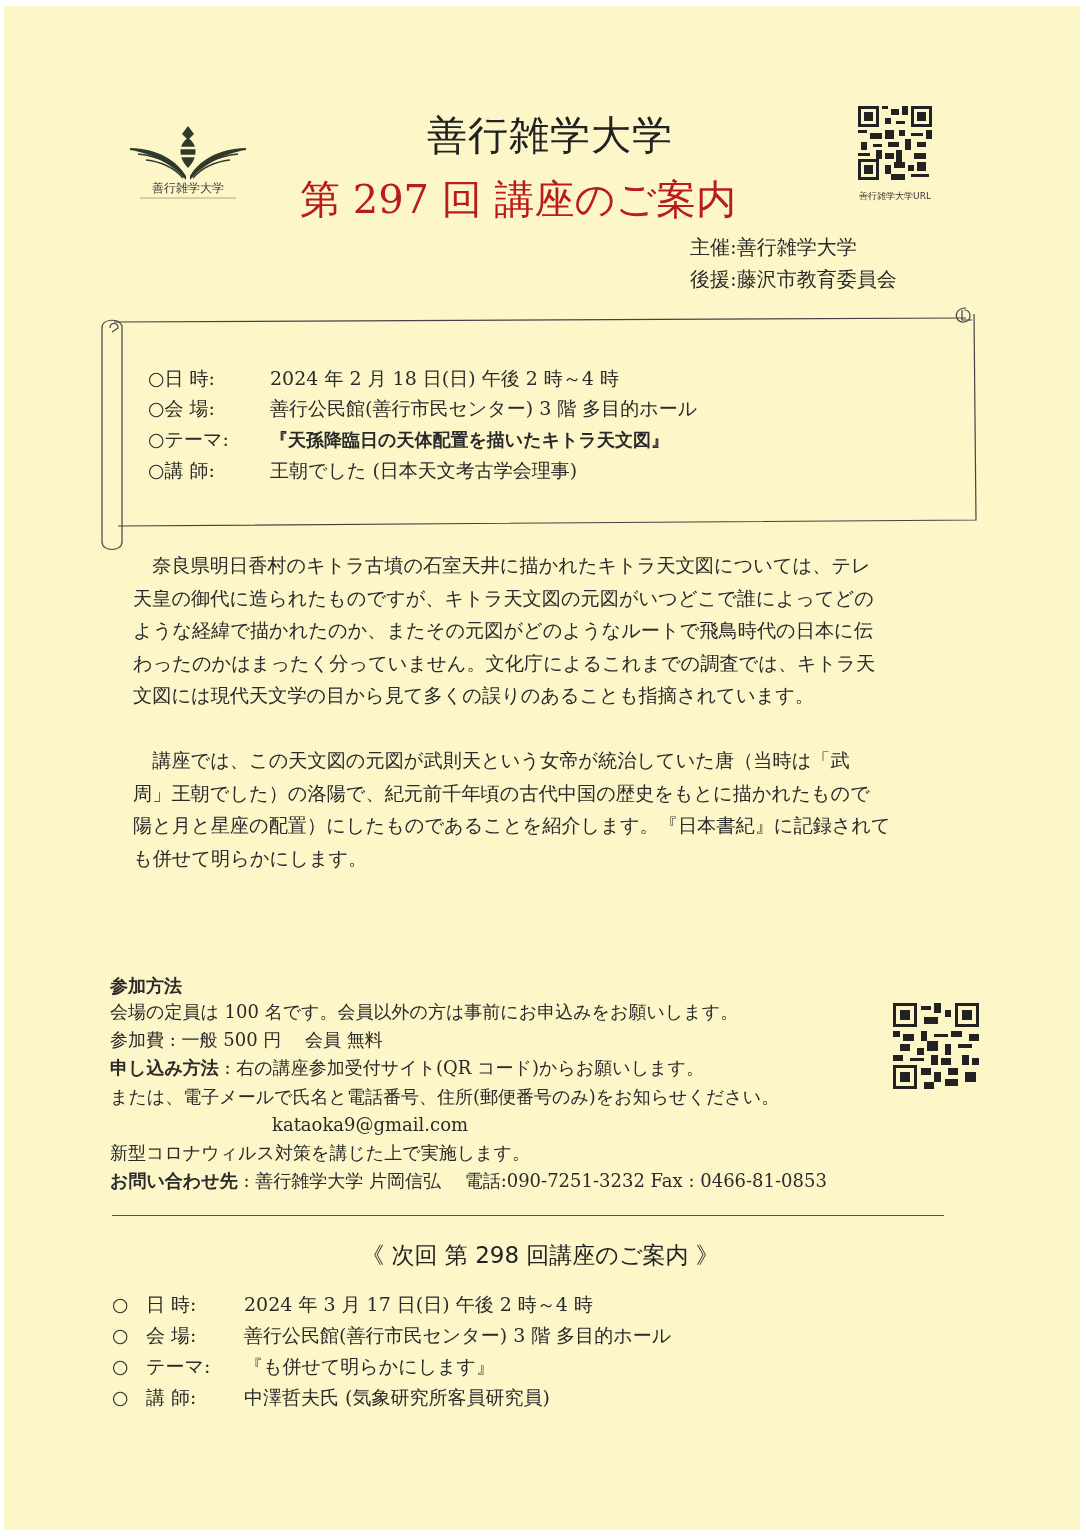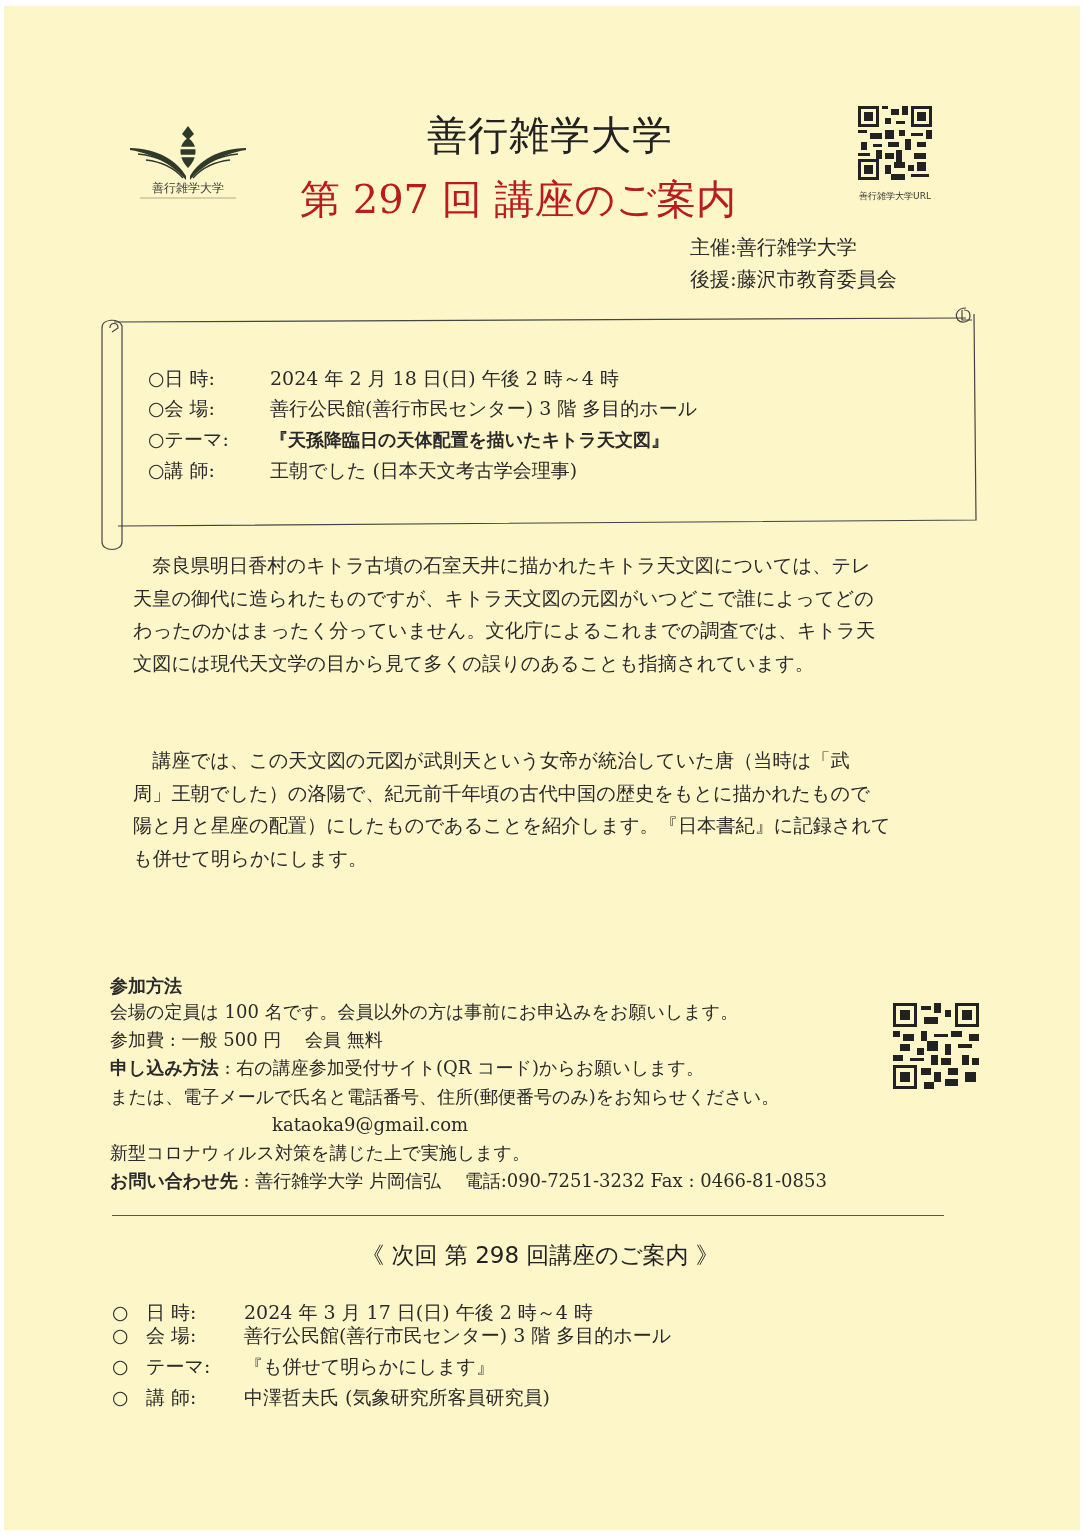--- a/index.html
+++ b/index.html
@@ -135,20 +135,21 @@
 <div class="abs info-row" style="top:427px;">
   <span class="lbl">○テーマ:</span><span class="bold">『天孫降臨日の天体配置を描いたキトラ天文図』</span>
 </div>
 <div class="abs info-row" style="top:458px;">
   <span class="lbl">○講  師:</span><span>王朝でした (日本天文考古学会理事)</span>
 </div>
 
 <div class="abs para" style="top:550px;">
   <div>　奈良県明日香村のキトラ古墳の石室天井に描かれたキトラ天文図については、テレ</div>
   <div>天皇の御代に造られたものですが、キトラ天文図の元図がいつどこで誰によってどの</div>
+  <div>ような経緯で描かれたのか、またその元図がどのようなルートで飛鳥時代の日本に伝</div>
   <div>わったのかはまったく分っていません。文化庁によるこれまでの調査では、キトラ天</div>
   <div>文図には現代天文学の目から見て多くの誤りのあることも指摘されています。</div>
 </div>
 <div class="abs para" style="top:745px;">
   <div>　講座では、この天文図の元図が武則天という女帝が統治していた唐（当時は「武</div>
   <div>周」王朝でした）の洛陽で、紀元前千年頃の古代中国の歴史をもとに描かれたもので</div>
   <div>陽と月と星座の配置）にしたものであることを紹介します。『日本書紀』に記録されて</div>
   <div>も併せて明らかにします。</div>
 </div>
 
@@ -203,21 +204,21 @@
       <rect x="21" y="20" width="3" height="3"></rect>
       <rect x="9" y="23" width="3" height="2"></rect>
       <rect x="15" y="22" width="4" height="2"></rect>
   </g>
 </svg>
 
 <div class="abs sep"></div>
 
 <div class="abs next-title">《  次回  第 298 回講座のご案内  》</div>
 
-<div class="abs next-row" style="top:1292px;margin-top:8px;">
+<div class="abs next-row" style="top:1292px;">
   <span class="circ">○</span><span class="lbl">日  時:</span><span>2024 年 3 月 17 日(日)  午後 2 時～4 時</span>
 </div>
 <div class="abs next-row" style="top:1323px;">
   <span class="circ">○</span><span class="lbl">会  場:</span><span>善行公民館(善行市民センター)  3 階  多目的ホール</span>
 </div>
 <div class="abs next-row" style="top:1354px;">
   <span class="circ">○</span><span class="lbl">テーマ:</span><span>『も併せて明らかにします』</span>
 </div>
 <div class="abs next-row" style="top:1385px;">
   <span class="circ">○</span><span class="lbl">講  師:</span><span>中澤哲夫氏 (気象研究所客員研究員)</span>

